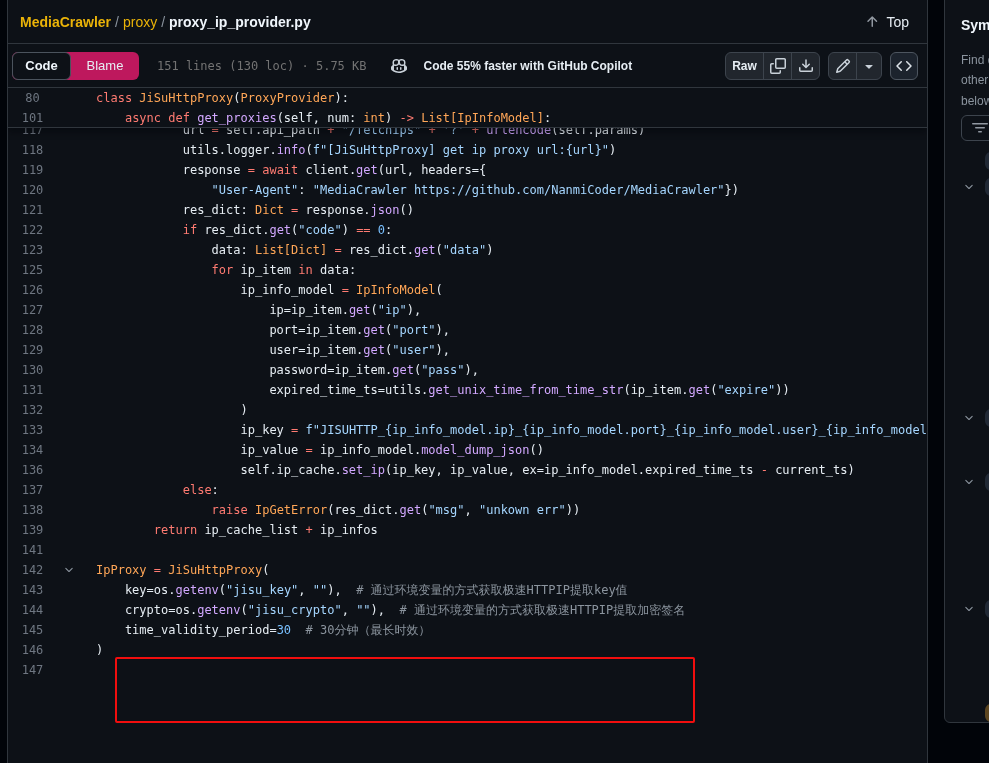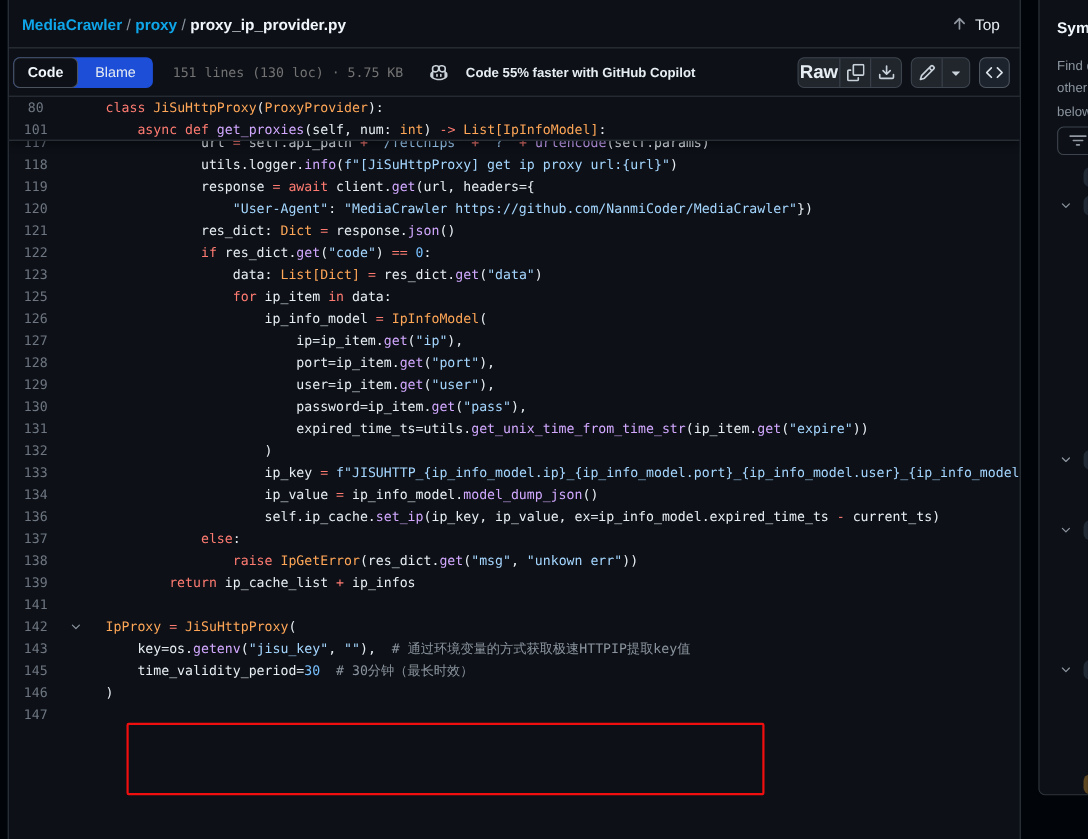--- a/index.html
+++ b/index.html
@@ -8,48 +8,48 @@
   .mono { font-family:"DejaVu Sans Mono","Liberation Mono",monospace; }
 
   
   #main-panel { position:absolute; left:7px; top:0; width:921px; height:763px;
     background:#0d1117; border-left:1px solid #30363d; border-right:1px solid #30363d; }
 
   
   #breadcrumb-row { height:44px; border-bottom:1px solid #30363d; display:flex; align-items:center;
     padding:0 18px 0 12px; }
   #breadcrumb { font-size:14px; color:#8b949e; white-space:nowrap; }
-  .crumb-link { color:#0ea5e9; font-weight:700; cursor:pointer; }
-  .crumb-link.plain { font-weight:700; }
+  .crumb-link { color:#eab308; font-weight:700; cursor:pointer; }
+  .crumb-link.plain { font-weight:400; }
   .crumb-sep { color:#8b949e; padding:0 4px; font-weight:400; }
   .crumb-file { color:#f0f6fc; font-weight:700; }
   #top-link { margin-left:auto; display:flex; align-items:center; gap:6px; color:#e6edf3;
     font-size:14px; cursor:pointer; }
   #top-link svg { fill:#9198a1; }
 
   
   #toolbar-row { height:44px; border-bottom:1px solid #30363d; display:flex; align-items:center;
     padding:0 9px 0 4px; }
-  #seg-control { display:flex; background:#1d4ed8; border-radius:6px; height:28px; align-items:stretch; }
+  #seg-control { display:flex; background:#be185d; border-radius:6px; height:28px; align-items:stretch; }
   .seg-item { display:flex; align-items:center; justify-content:center; font-size:13px;
     color:#e6edf3; border-radius:6px; cursor:pointer; }
   #seg-code { width:59px; background:#0d1117; border:1px solid #4b535d; font-weight:700; color:#f0f6fc; }
   #seg-blame { width:68px; font-weight:400; }
   #file-meta { margin-left:18px; font-size:12px; color:#737373; white-space:nowrap; }
   #copilot-group { margin-left:24px; display:flex; align-items:center; gap:17px; }
   #copilot-group svg { fill:#c9d1d9; }
   #copilot-text { font-size:12px; font-weight:700; color:#e6edf3; white-space:nowrap; }
 
   #toolbar-right { margin-left:auto; display:flex; align-items:center; gap:8px; }
   .btn-group { display:flex; height:28px; border:1px solid #3d444d; border-radius:6px;
     background:#21262d; overflow:hidden; }
   .btn-cell { display:flex; align-items:center; justify-content:center; cursor:pointer; color:#e6edf3; }
   .btn-cell + .btn-cell { border-left:1px solid #3d444d; }
   .btn-cell svg { fill:#c9d1d9; }
-  #raw-btn { width:37px; font-size:17px; font-weight:700;text-align:center; }
+  #raw-btn { width:37px; font-size:12px; font-weight:700;text-align:center; }
   #copy-btn, #download-btn { width:28px; }
   #edit-btn { width:27px; }
   #edit-caret-btn { width:25px; }
   #symbols-toggle-btn { width:28px; height:28px; border:1px solid #4d555f; border-radius:6px;
     background:#1c232d; display:flex; align-items:center; justify-content:center; cursor:pointer; }
   #symbols-toggle-btn svg { fill:#dce2e8; }
 
   
   #code-area { position:absolute; left:0; right:0; top:88px; bottom:0; overflow:hidden;
     font-size:12px; line-height:20px; }
@@ -210,20 +210,21 @@
         <div class="code-line"><span class="ln">134</span><code class="src"><span class="tok-p">                    ip_value </span><span class="tok-k">=</span><span class="tok-p"> ip_info_model.</span><span class="tok-f">model_dump_json</span><span class="tok-p">()</span></code></div>
         <div class="code-line"><span class="ln">136</span><code class="src"><span class="tok-p">                    self.ip_cache.</span><span class="tok-f">set_ip</span><span class="tok-p">(ip_key, ip_value, ex=ip_info_model.expired_time_ts </span><span class="tok-k">-</span><span class="tok-p"> current_ts)</span></code></div>
         <div class="code-line"><span class="ln">137</span><code class="src"><span class="tok-p">            </span><span class="tok-k">else</span><span class="tok-p">:</span></code></div>
         <div class="code-line"><span class="ln">138</span><code class="src"><span class="tok-p">                </span><span class="tok-k">raise</span><span class="tok-p"> </span><span class="tok-t">IpGetError</span><span class="tok-p">(res_dict.</span><span class="tok-f">get</span><span class="tok-p">(</span><span class="tok-s">"msg"</span><span class="tok-p">, </span><span class="tok-s">"unkown err"</span><span class="tok-p">))</span></code></div>
         <div class="code-line"><span class="ln">139</span><code class="src"><span class="tok-p">        </span><span class="tok-k">return</span><span class="tok-p"> ip_cache_list </span><span class="tok-k">+</span><span class="tok-p"> ip_infos</span></code></div>
         <div class="code-line"><span class="ln">141</span><code class="src"></code></div>
         <div class="code-line"><span class="ln">142</span><span class="fold"><svg width="12" height="12" viewBox="0 0 16 16">
               <use href="#i-chevron-down"></use>
             </svg></span><code class="src"><span class="tok-t">IpProxy</span><span class="tok-p"> </span><span class="tok-k">=</span><span class="tok-p"> </span><span class="tok-t">JiSuHttpProxy</span><span class="tok-p">(</span></code></div>
         <div class="code-line"><span class="ln">143</span><code class="src"><span class="tok-p">    key=os.</span><span class="tok-f">getenv</span><span class="tok-p">(</span><span class="tok-s">"jisu_key"</span><span class="tok-p">, </span><span class="tok-s">""</span><span class="tok-p">),  </span><span class="tok-c"># 通过环境变量的方式获取极速HTTPIP提取key值</span></code></div>
+        <div class="code-line"><span class="ln">144</span><code class="src"><span class="tok-p">    crypto=os.</span><span class="tok-f">getenv</span><span class="tok-p">(</span><span class="tok-s">"jisu_crypto"</span><span class="tok-p">, </span><span class="tok-s">""</span><span class="tok-p">),  </span><span class="tok-c"># 通过环境变量的方式获取极速HTTPIP提取加密签名</span></code></div>
         <div class="code-line"><span class="ln">145</span><code class="src"><span class="tok-p">    time_validity_period=</span><span class="tok-n">30</span><span class="tok-p">  </span><span class="tok-c"># 30分钟（最长时效）</span></code></div>
         <div class="code-line"><span class="ln">146</span><code class="src"><span class="tok-p">)</span></code></div>
         <div class="code-line"><span class="ln">147</span><code class="src"></code></div>
       </div>
     <div id="sticky-block">
         <div class="code-line"><span class="ln">80</span><code class="src"><span class="tok-k">class </span><span class="tok-t">JiSuHttpProxy</span><span class="tok-p">(</span><span class="tok-t">ProxyProvider</span><span class="tok-p">):</span></code></div>
         <div class="code-line"><span class="ln">101</span><code class="src"><span class="tok-p">    </span><span class="tok-k">async def </span><span class="tok-f">get_proxies</span><span class="tok-p">(self, num: </span><span class="tok-t">int</span><span class="tok-p">) </span><span class="tok-k">-&gt;</span><span class="tok-p"> </span><span class="tok-t">List[IpInfoModel]</span><span class="tok-p">:</span></code></div>
       </div>
   </div>
 </div>

